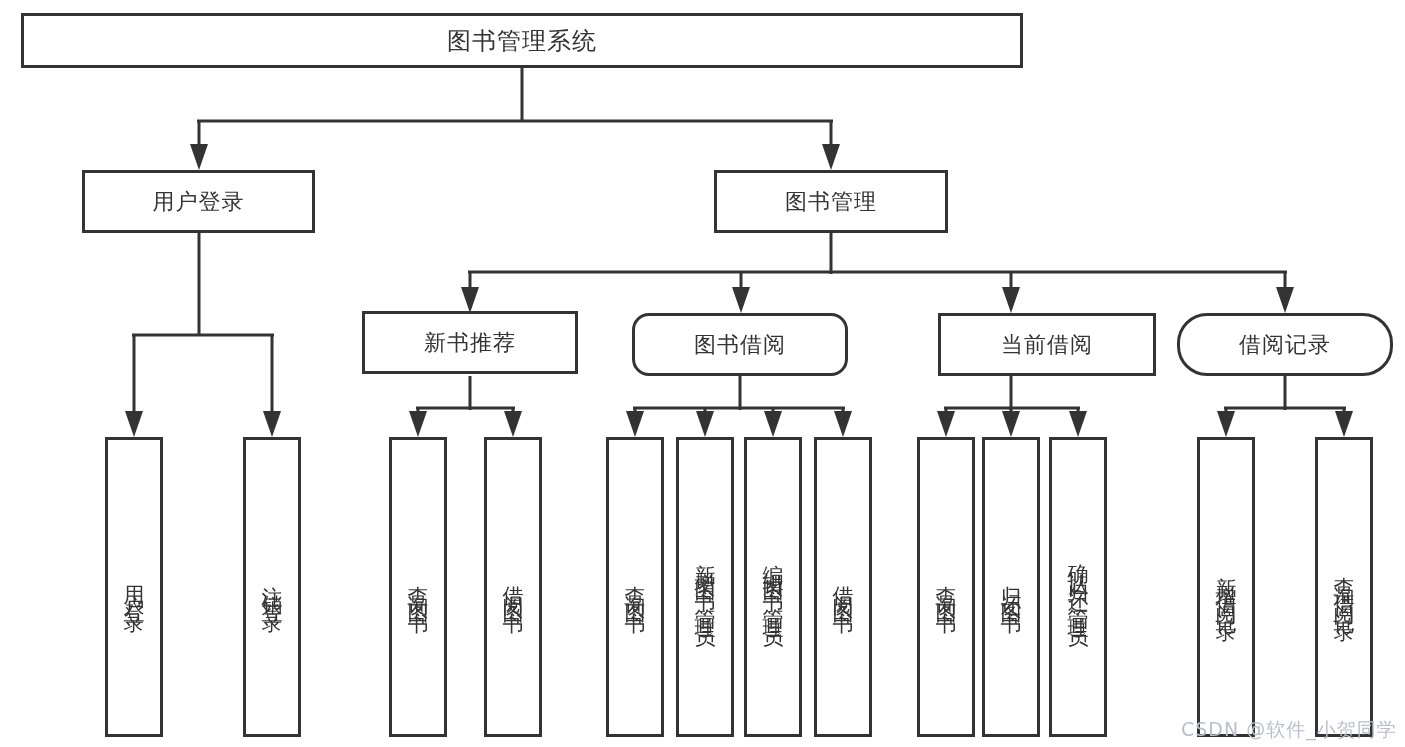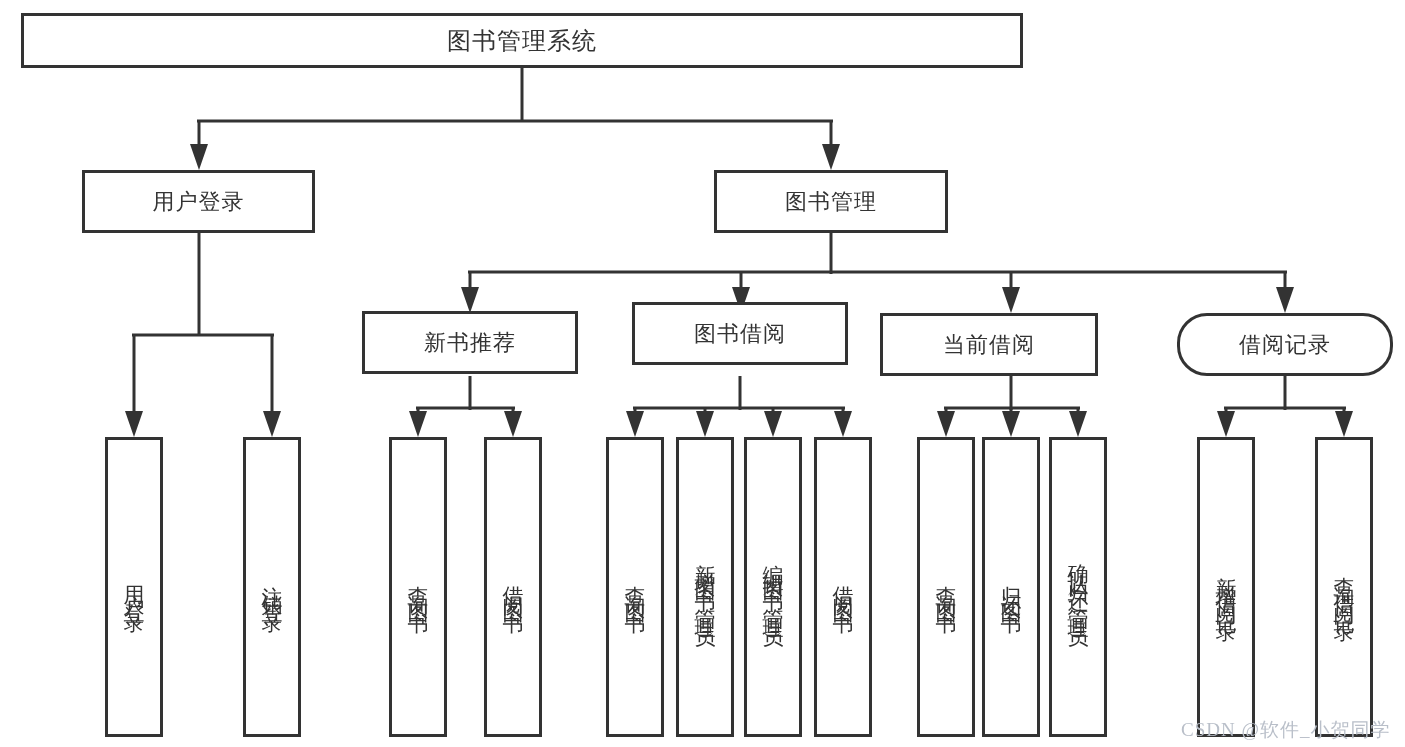--- a/index.html
+++ b/index.html
@@ -63,21 +63,20 @@
   }
   .watermark {
     position: absolute;
     left: 1181px;
     top: 717px;
     z-index: 3;
     font-size: 19px;
     color: #b9bfc9;
     letter-spacing: 1px;
     white-space: nowrap;
-    font-family: Liberation Serif, serif;
   }
 </style>
 </head>
 <body>
 
 <div class="canvas">
 
   <svg class="connectors" xmlns="http://www.w3.org/2000/svg" width="1405" height="747">
 
     <line x1="522" y1="68" x2="522" y2="122"></line>
@@ -147,24 +146,24 @@
   <div class="hbox" style="left:82px; top:170px; width:233px; height:63px;">
     <span>用户登录</span>
   </div>
   <div class="hbox" style="left:714px; top:170px; width:234px; height:63px;text-align:center;">
     <span>图书管理</span>
   </div>
 
   <div class="hbox" style="left:362px; top:311px; width:216px; height:63px;">
     <span>新书推荐</span>
   </div>
-  <div class="hbox" style="left:632px; top:302px; width:216px; height:63px;">
+  <div class="hbox" style="left:632px; top:313px; width:216px; height:63px;border-radius:17px;">
     <span>图书借阅</span>
   </div>
-  <div class="hbox" style="left:880px; top:313px; width:218px; height:63px;">
+  <div class="hbox" style="left:938px; top:313px; width:218px; height:63px;">
     <span>当前借阅</span>
   </div>
   <div class="hbox" style="left:1177px; top:313px; width:216px; height:63px;border-radius:30px;">
     <span>借阅记录</span>
   </div>
 
   <div class="vbox" style="left:105px;">
     <span>用户登录</span>
   </div>
   <div class="vbox" style="left:243px;">

